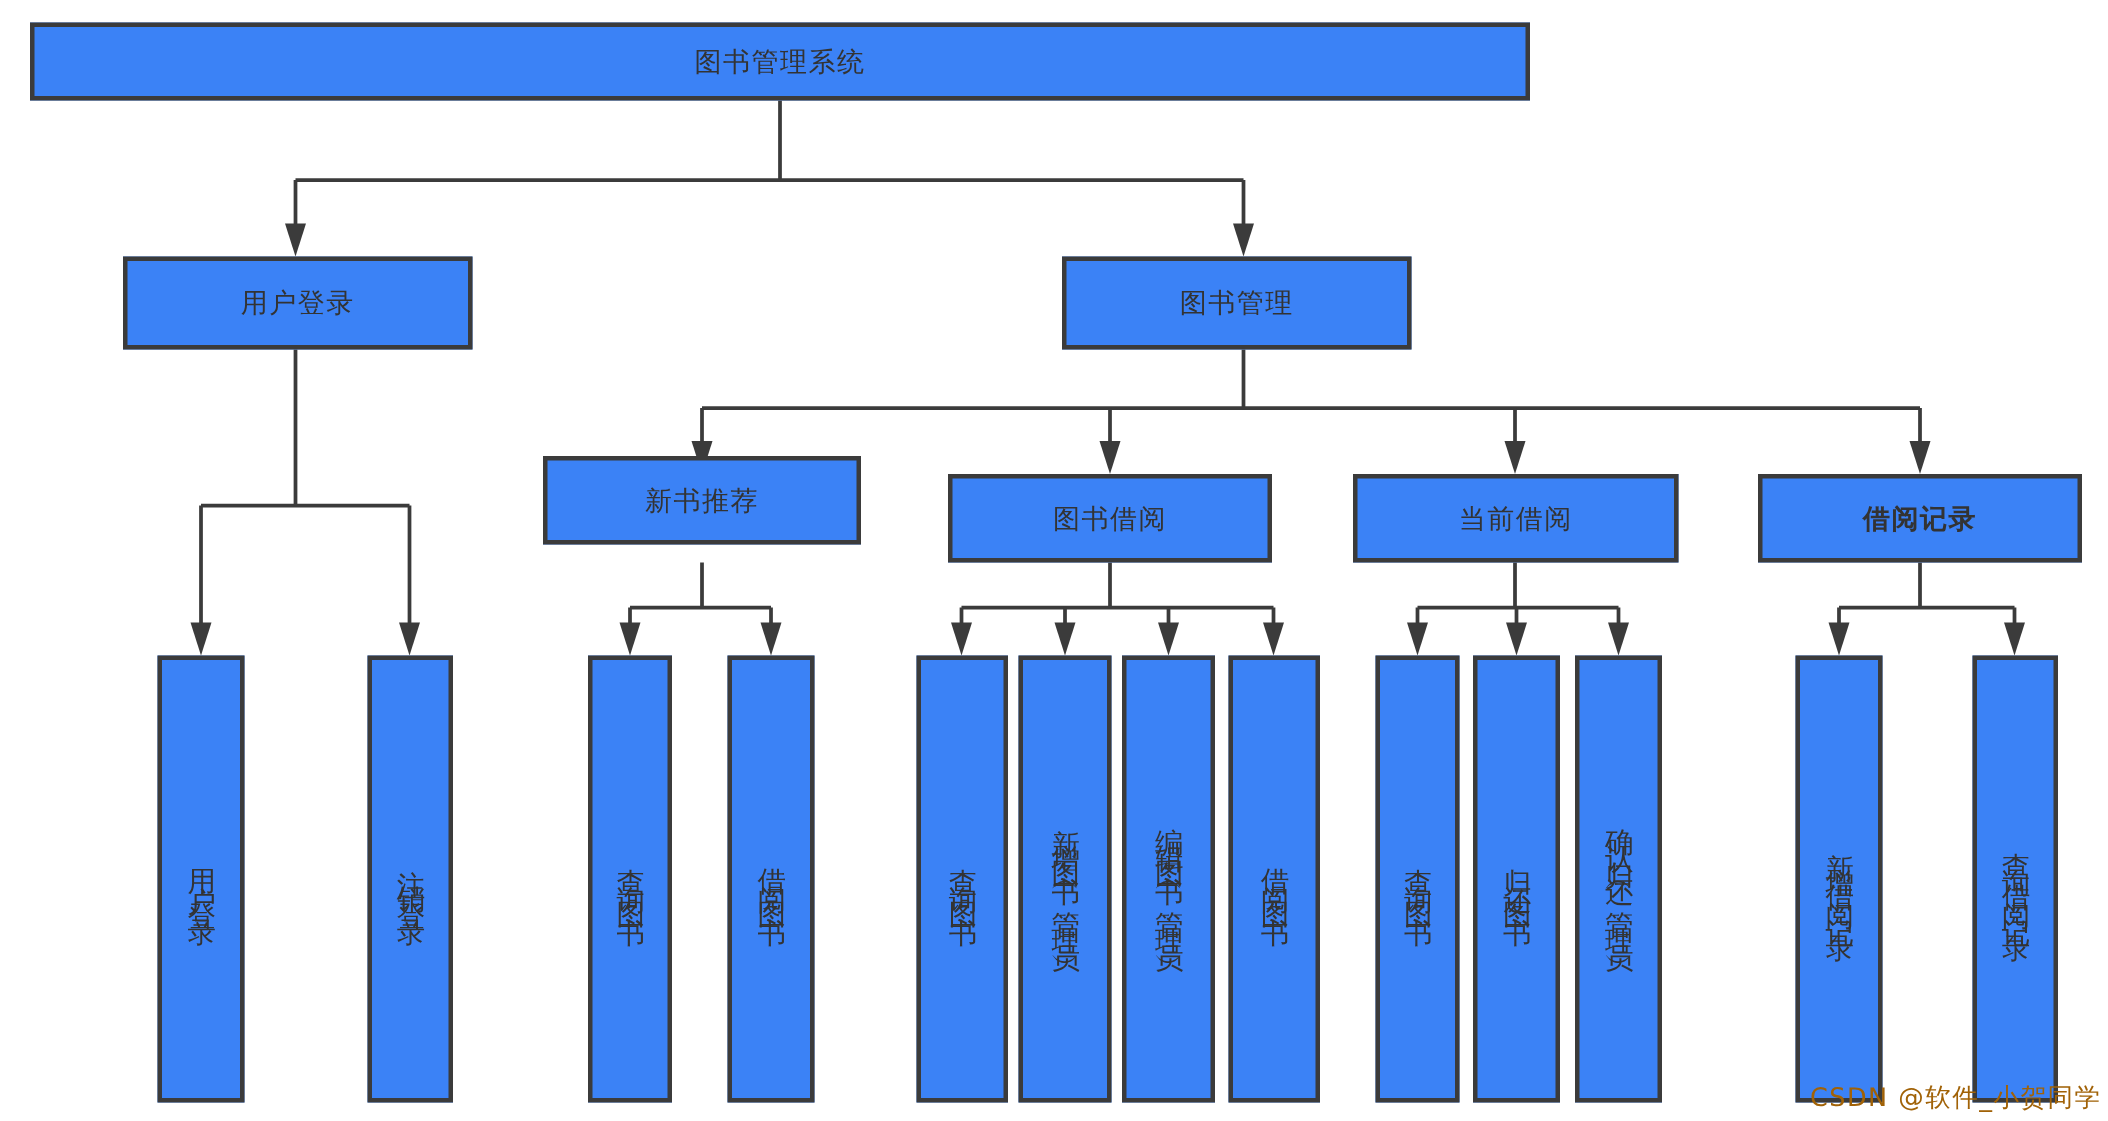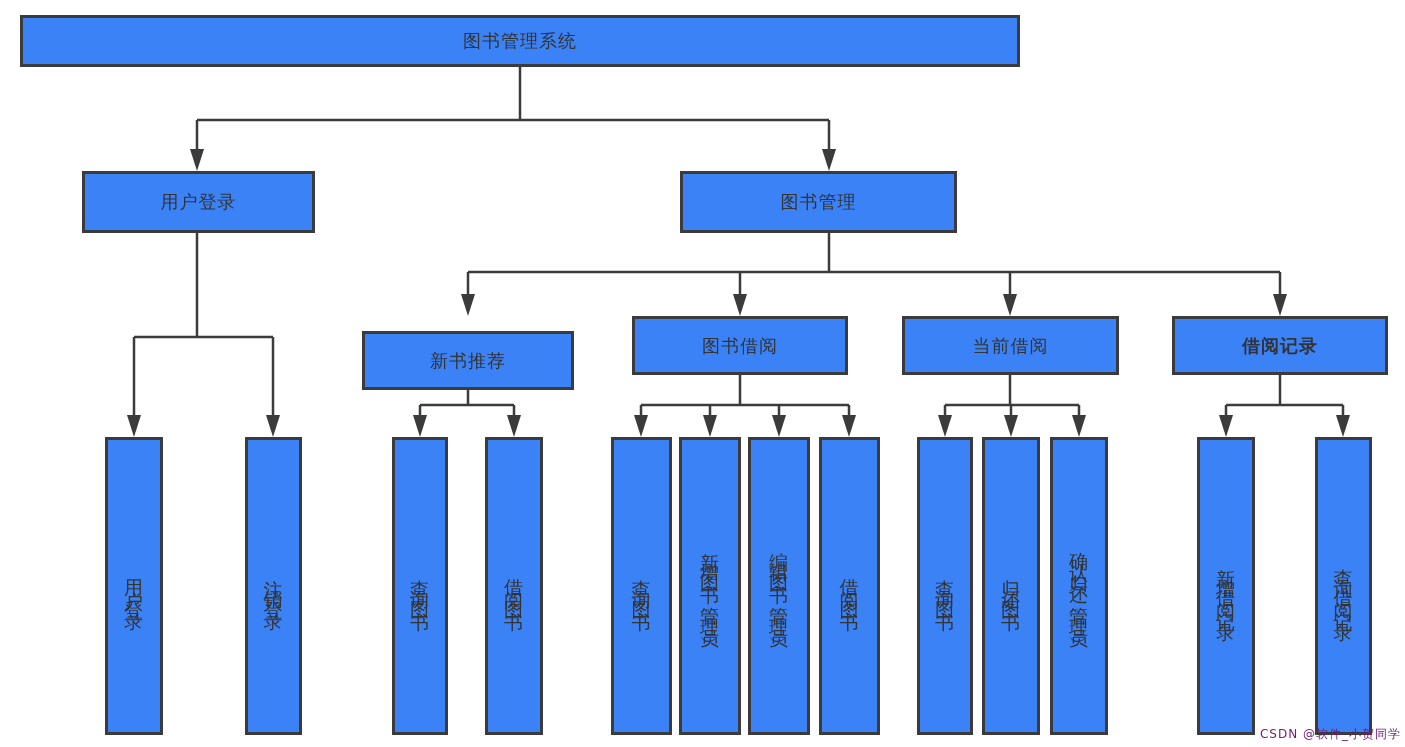--- a/index.html
+++ b/index.html
@@ -39,22 +39,22 @@
     writing-mode: vertical-rl;
     text-orientation: mixed;
     letter-spacing: 11px;
     line-height: 1;
     white-space: nowrap;
   }
   .watermark {
     position: absolute;
     right: 4px;
     bottom: 4px;
-    font-size: 12px;
-    color: #701a75;
+    font-size: 17px;
+    color: #a16207;
     letter-spacing: 1px;
   }
 </style>
 </head>
 <body>
 
 <div class="stage">
 
   <svg class="wires" viewBox="0 0 1405 747" xmlns="http://www.w3.org/2000/svg">
 
@@ -128,23 +128,23 @@
       <line x1="1226" y1="405" x2="1226" y2="421"></line>
       <polygon points="1219,415 1233,415 1226,437"></polygon>
       <line x1="1343" y1="405" x2="1343" y2="421"></line>
       <polygon points="1336,415 1350,415 1343,437"></polygon>
     </g>
   </svg>
 
   <div class="box" style="left:20px; top:15px; width:1000px; height:52px;">图书管理系统</div>
 
   <div class="box" style="left:82px; top:171px; width:233px; height:62px;">用户登录</div>
-  <div class="box" style="left:680px; top:171px; width:277px; height:62px;">图书管理</div>
+  <div class="box" style="left:708px; top:171px; width:233px; height:62px;">图书管理</div>
 
-  <div class="box" style="left:362px; top:331px; width:212px; height:59px;">新书推荐</div>
+  <div class="box" style="left:362px; top:304px; width:212px; height:59px;">新书推荐</div>
   <div class="box" style="left:632px; top:316px; width:216px; height:59px;">图书借阅</div>
   <div class="box" style="left:902px; top:316px; width:217px; height:59px;">当前借阅</div>
   <div class="box" style="left:1172px; top:316px; width:216px; height:59px;font-weight:bold;">借阅记录</div>
 
   <div class="box leaf" style="left:105px; top:437px; width:58px; height:298px;">
     <span class="vtext">用户登录</span>
   </div>
   <div class="box leaf" style="left:245px; top:437px; width:57px; height:298px;">
     <span class="vtext">注销登录</span>
   </div>

